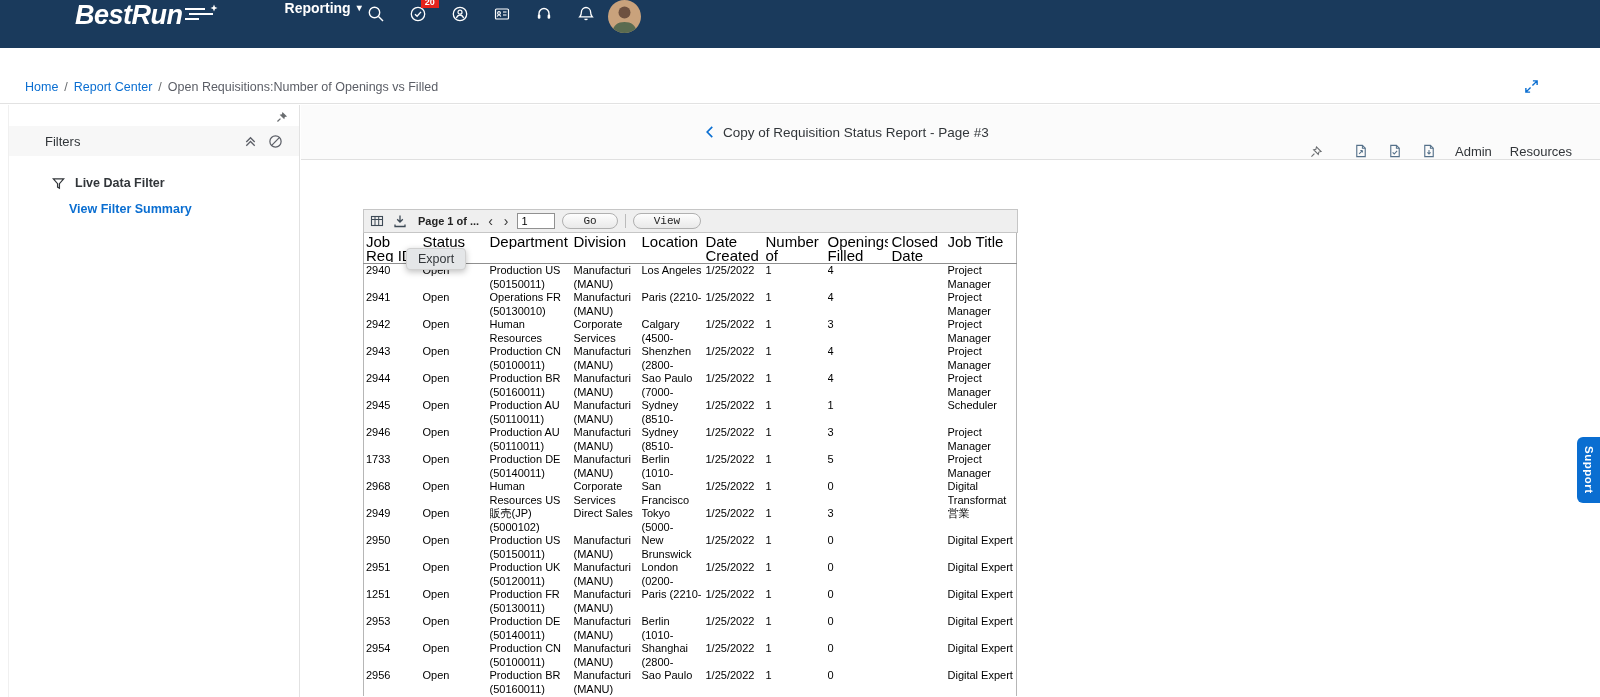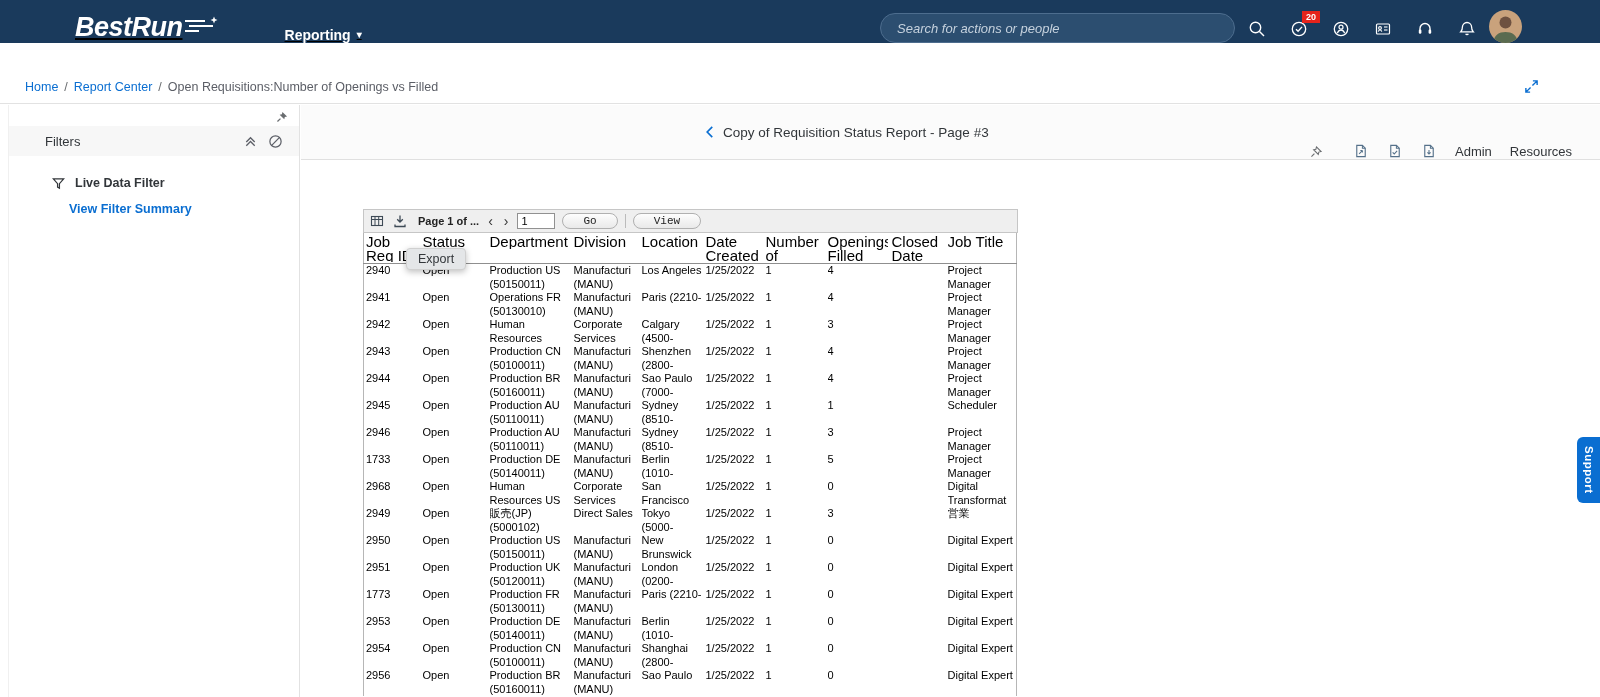--- a/index.html
+++ b/index.html
@@ -1,22 +1,22 @@
 <!DOCTYPE html>
 <html><head>
 <meta charset="utf-8">
 <style>
   * { box-sizing: border-box; }
   body { margin:0; background:#fff; }
   .page { position:relative; width:1600px; height:697px; overflow:hidden; background:#fff;
           font-family:"Liberation Sans", sans-serif; }
 
   
-  .topbar { position:absolute; top:0; left:0; right:0; height:43px; background:#1a3a5c;
-            display:flex; align-items:flex-end;text-decoration:underline; }
+  .topbar { position:absolute; top:0; left:0; right:0; height:48px; background:#1a3a5c;
+            display:flex; align-items:flex-start; }
   .logo { margin-left:75px; display:flex; align-items:center; color:#fff; cursor:pointer; }
   .logo-text { font-style:italic; font-weight:bold; font-size:27px; letter-spacing:-0.5px; }
   .logo-swoosh { margin-left:2px; margin-top:-4px; }
   .nav-reporting { margin-left:66px; color:#fff; font-size:14px; font-weight:bold;
                    display:flex; align-items:center; gap:6px; cursor:pointer; }
   .caret { font-size:10px; line-height:1; }
   .search-wrap { margin-left:auto; margin-right:8px; }
   .search-input { width:355px; height:30px; border-radius:15px; background:#2c4e70;
                   border:1px solid #4d6d8e; color:#fff; padding:0 16px; font-size:13px;
                   font-style:italic; outline:none; }
@@ -112,23 +112,20 @@
         <line x1="0" y1="16" x2="14" y2="16" stroke="#fff" stroke-width="2"></line>
         <path d="M29 1.5l1 2.5 2.5 1-2.5 1-1 2.5-1-2.5-2.5-1 2.5-1z" fill="#fff"></path>
       </svg>
     </div>
 
     <div class="nav-reporting">
       <span>Reporting</span>
       <span class="caret">▾</span>
     </div>
 
-    <div class="search-wrap">
-      <input class="search-input" type="text" placeholder="Search for actions or people" style="">
-    </div>
 
     <div class="top-icons">
       <span class="icon-btn">
         <svg width="18" height="18" viewBox="0 0 18 18">
           <circle cx="7.5" cy="7.5" r="5.2" fill="none" stroke="currentColor" stroke-width="1.4"></circle>
           <line x1="11.5" y1="11.5" x2="16" y2="16" stroke="currentColor" stroke-width="1.4"></line>
         </svg>
       </span>
       <span class="icon-btn">
         <svg width="18" height="18" viewBox="0 0 18 18">
@@ -716,21 +713,21 @@
               </td>
               <td>
                 <div class="cell"></div>
               </td>
               <td>
                 <div class="cell">Digital Expert</div>
               </td>
             </tr>
             <tr>
               <td>
-                <div class="cell">1773</div>
+                <div class="cell">1251</div>
               </td>
               <td>
                 <div class="cell">Open</div>
               </td>
               <td>
                 <div class="cell">Production FR (50130011)</div>
               </td>
               <td>
                 <div class="cell">Manufacturi (MANU)</div>
               </td>

